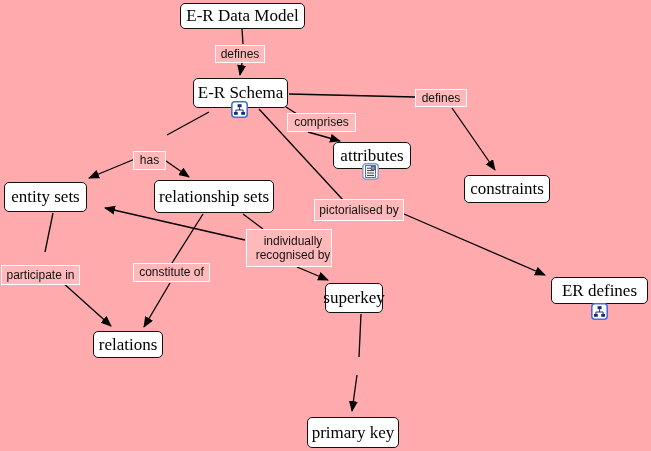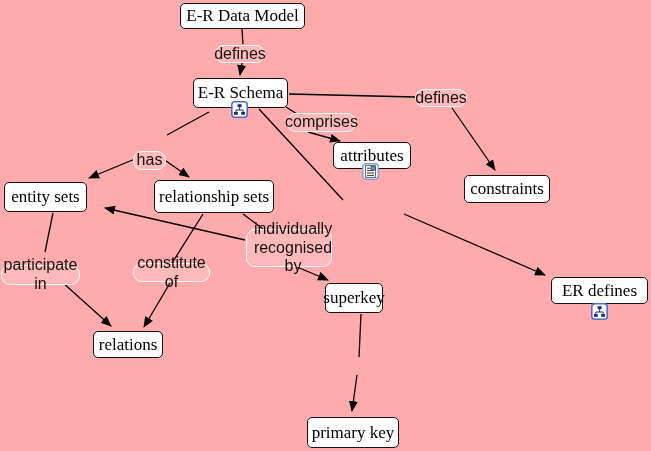--- a/index.html
+++ b/index.html
@@ -12,23 +12,23 @@
   svg.edges line { stroke:#000; stroke-width:1.3; }
   .concept {
     position:absolute; z-index:2; box-sizing:border-box;
     background:#ffffff; border:1.6px solid #121212; border-radius:5px;
     display:flex; align-items:center; justify-content:center;
     font-family:"Liberation Serif", serif; font-size:17px; color:#000;
     white-space:nowrap;
   }
   .link-label {
     position:absolute; z-index:2; box-sizing:border-box;
-    background:#ffb9bb; border:1.5px solid #ffffff; border-radius:9px;
+    background:#ffb9bb; border:1.5px solid #ffffff; border-radius:0;
     display:flex; align-items:center; justify-content:center;
-    font-size:16px; color:#111; text-align:center; line-height:1.18;
+    font-size:12px; color:#111; text-align:center; line-height:1.18;
   }
   .resource-icon { position:absolute; z-index:3; width:17px; height:17px; }
 </style>
 </head>
 <body>
 
 <div class="canvas">
 
   <svg class="edges" width="651" height="451">
     <defs>
@@ -96,20 +96,23 @@
   </div>
   <div class="link-label" style="left:415px; top:89px;  width:52px; height:18px;">
     <span>defines</span>
   </div>
   <div class="link-label" style="left:287px; top:113px; width:69px; height:19px;">
     <span>comprises</span>
   </div>
   <div class="link-label" style="left:133px; top:135px; width:33px; height:19px;margin-top:16px;">
     <span>has</span>
   </div>
+  <div class="link-label" style="left:314px; top:199px; width:90px; height:22px;">
+    <span>pictorialised by</span>
+  </div>
   <div class="link-label" style="left:246px; top:229px; width:86px; height:38px;padding-left:8px;">
     <span>individually recognised by</span>
   </div>
   <div class="link-label" style="left:1px;   top:265px; width:79px; height:20px;">
     <span>participate in</span>
   </div>
   <div class="link-label" style="left:133px; top:263px; width:77px; height:19px;">
     <span>constitute of</span>
   </div>
 

